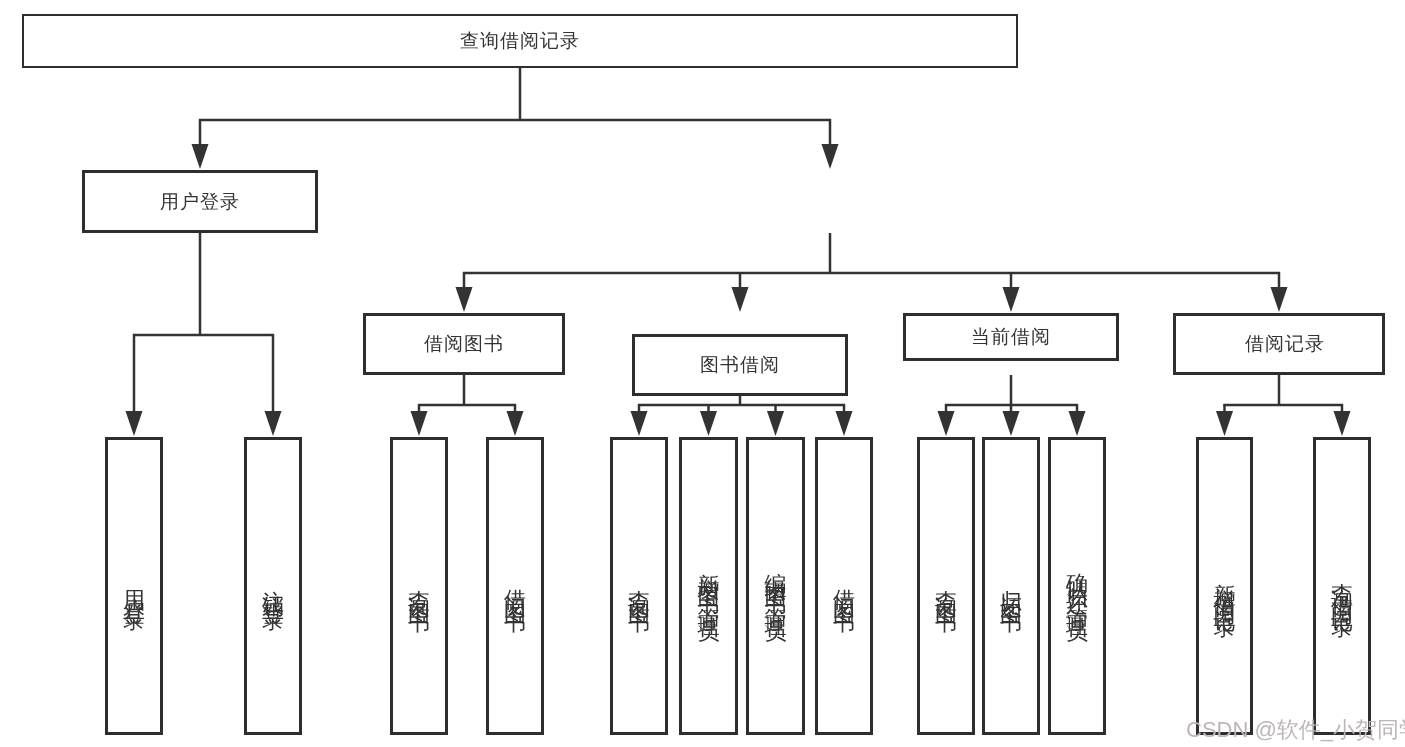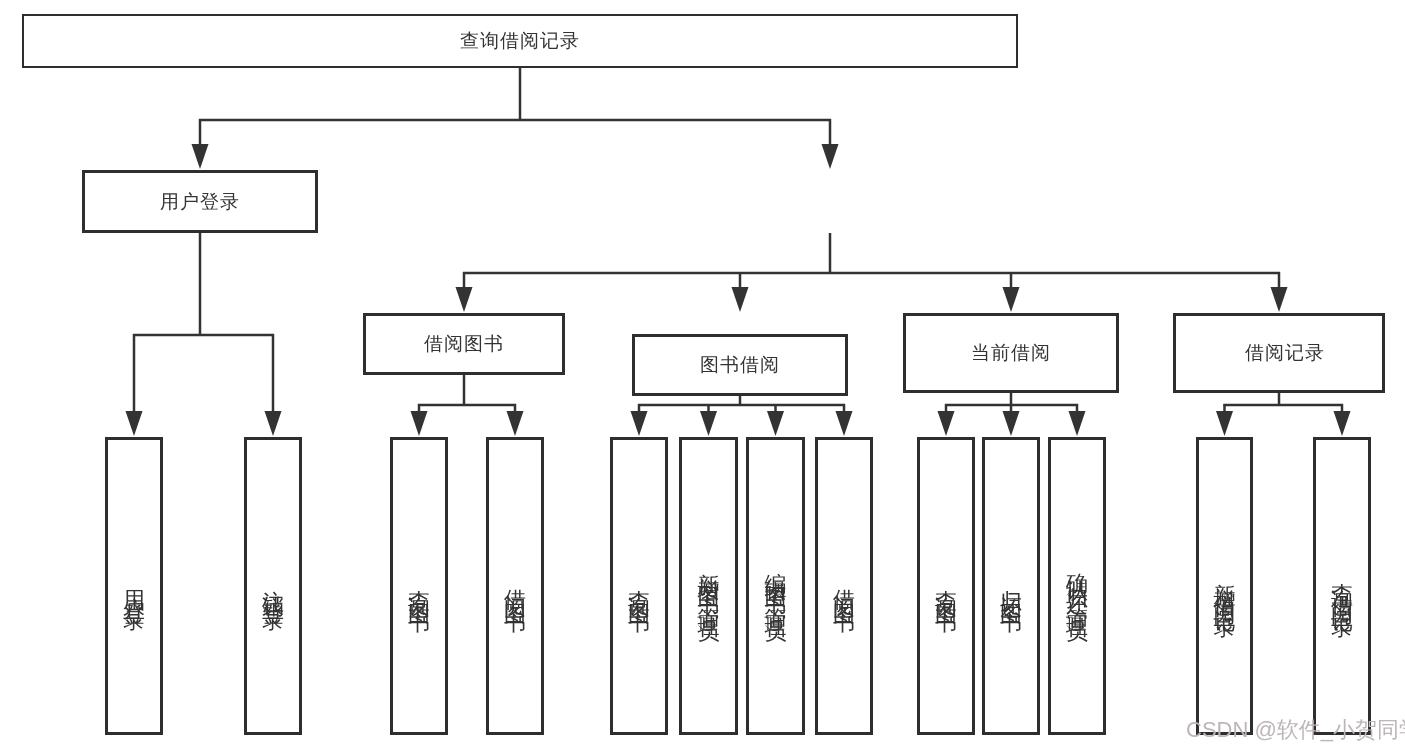--- a/index.html
+++ b/index.html
@@ -116,22 +116,22 @@
       <polygon points="1216,411 1233,411 1224.5,436" fill="#333333"></polygon>
       <line x1="1342" y1="404" x2="1342" y2="421" stroke="#333333" stroke-width="2.5"></line>
       <polygon points="1333.5,411 1350.5,411 1342,436" fill="#333333"></polygon>
     </svg>
 
   <div class="watermark">CSDN @软件_小贺同学</div>
 <div class="node level-1" style="left: 22px; top: 14px; width: 996px; height: 54px;">查询借阅记录</div>
     <div class="node level-2" style="left: 82px; top: 170px; width: 236px; height: 63px;">用户登录</div>
     <div class="node level-3" style="left: 363px; top: 313px; width: 202px; height: 62px;">借阅图书</div>
     <div class="node level-3" style="left: 632px; top: 313px; width: 216px; height: 62px; margin-top: 21px;">图书借阅</div>
-    <div class="node level-3" style="left: 903px; top: 313px; width: 216px; height: 80px;">当前借阅</div>
-    <div class="node level-3" style="left: 1173px; top: 313px; width: 212px; height: 80px; padding-left: 12px;">借阅记录</div>
+    <div class="node level-3" style="left: 903px; top: 313px; width: 216px; height: 48px;">当前借阅</div>
+    <div class="node level-3" style="left: 1173px; top: 313px; width: 212px; height: 62px; padding-left: 12px;">借阅记录</div>
     <div class="node level-4 vertical" style="left: 105px; top: 437px; width: 58px; height: 298px;">用户登录</div>
     <div class="node level-4 vertical" style="left: 244px; top: 437px; width: 58px; height: 298px;">注销登录</div>
     <div class="node level-4 vertical" style="left: 390px; top: 437px; width: 58px; height: 298px;">查询图书</div>
     <div class="node level-4 vertical" style="left: 486px; top: 437px; width: 58px; height: 298px;">借阅图书</div>
     <div class="node level-4 vertical" style="left: 610px; top: 437px; width: 58px; height: 298px;">查询图书</div>
     <div class="node level-4 vertical" style="left: 679px; top: 437px; width: 59px; height: 298px;">新增图书（管理员）</div>
     <div class="node level-4 vertical" style="left: 746px; top: 437px; width: 59px; height: 298px;">编辑图书（管理员）</div>
     <div class="node level-4 vertical" style="left: 815px; top: 437px; width: 58px; height: 298px;">借阅图书</div>
     <div class="node level-4 vertical" style="left: 917px; top: 437px; width: 58px; height: 298px;">查询图书</div>
     <div class="node level-4 vertical" style="left: 982px; top: 437px; width: 58px; height: 298px;">归还图书</div>

